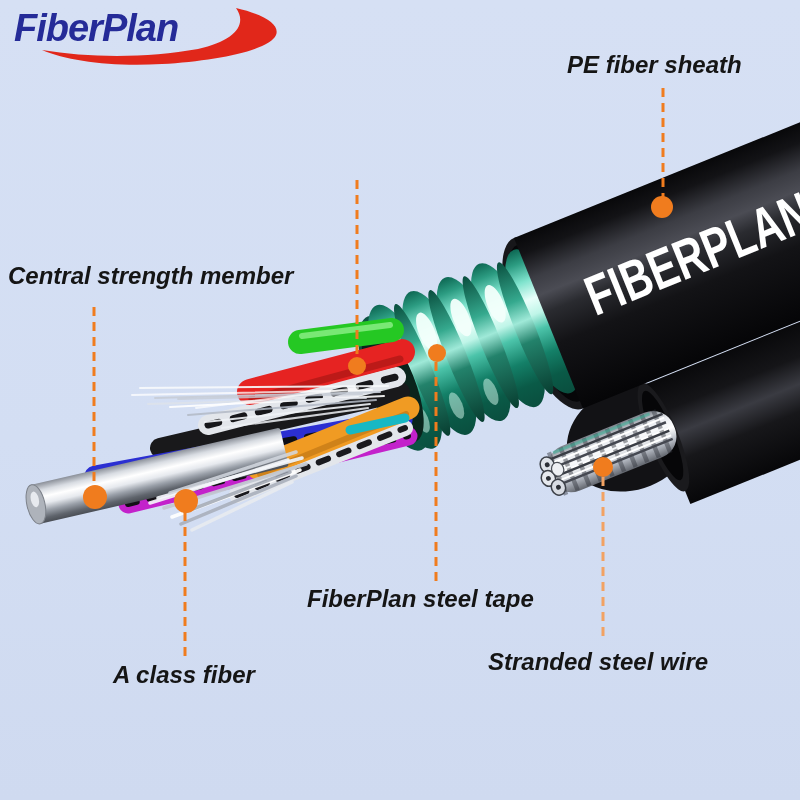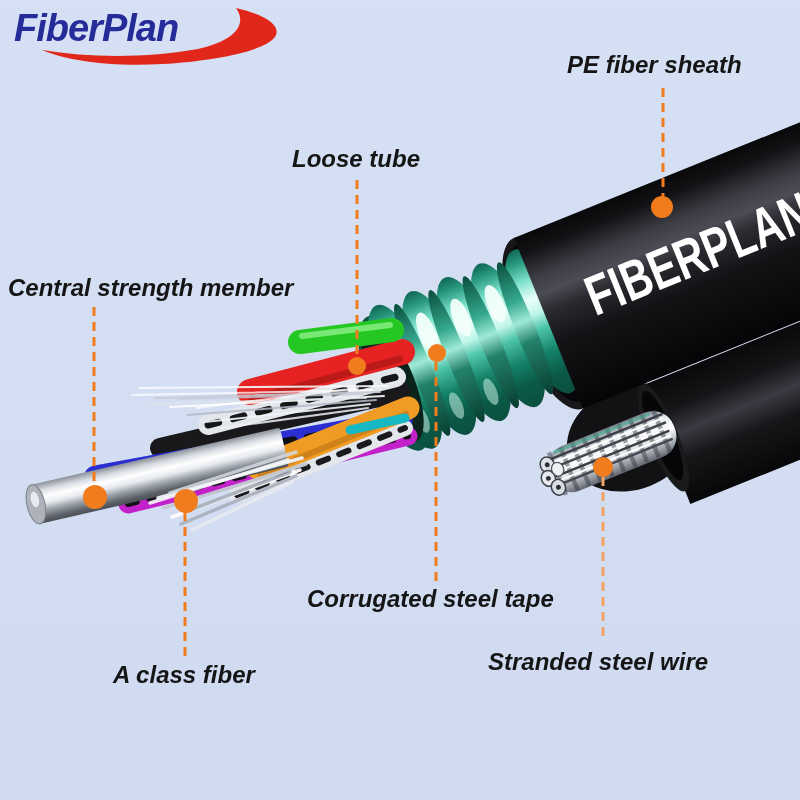--- a/index.html
+++ b/index.html
@@ -178,23 +178,22 @@
   </svg>
 
   <div class="logo">
     <svg class="logo-swoosh" width="290" height="66" viewBox="0 0 290 66">
       <path d="M 230 3 C 260 10 274 20 270 30 C 264 45 210 56 156 59 C 106 62 62 56 36 45 C 84 53 142 53 192 44 C 228 36 242 20 230 3 Z" fill="#e1271a"></path>
     </svg>
     <span class="logo-text">FiberPlan</span>
   </div>
 
   <div class="callout-label" style="left:567px;top:51px">PE fiber sheath</div>
-  <div class="callout-label" style="left:292px;top:145px">Loose tube</div>
-  <div class="callout-label" style="left:8px;top:274px">Central strength member</div>
-  <div class="callout-label" style="left:307px;top:585px">Corrugated steel tape</div>
+  <div class="callout-label" style="left:8px;top:262px">Central strength member</div>
+  <div class="callout-label" style="left:307px;top:585px">FiberPlan steel tape</div>
   <div class="callout-label" style="left:113px;top:661px">A class fiber</div>
   <div class="callout-label" style="left:488px;top:648px">Stranded steel wire</div>
 
   <svg class="overlay-svg" width="800" height="800" viewBox="0 0 800 800">
     <g stroke-width="3" stroke-dasharray="9 6" fill="none">
       <line x1="663" y1="88" x2="663" y2="197" stroke="#f07c1e"></line>
       <line x1="357" y1="180" x2="357" y2="357" stroke="#f07c1e"></line>
       <line x1="94" y1="307" x2="94" y2="486" stroke="#f07c1e"></line>
       <line x1="436" y1="362" x2="436" y2="581" stroke="#f07c1e"></line>
       <line x1="185" y1="512" x2="185" y2="656" stroke="#f07c1e"></line>

